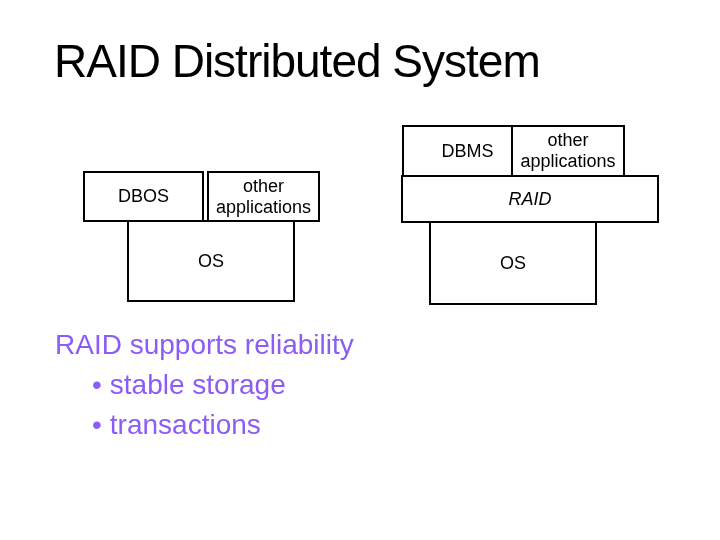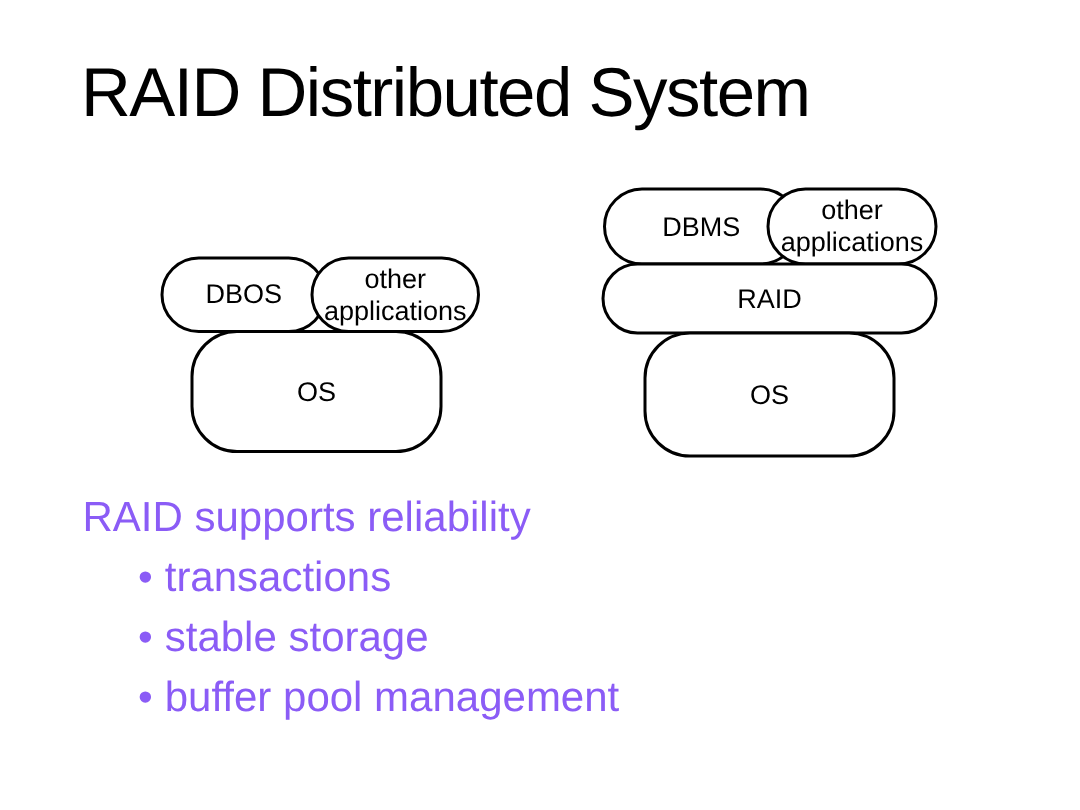--- a/index.html
+++ b/index.html
@@ -1,15 +1,15 @@
 <!DOCTYPE html>
 <html><head>
 <meta charset="utf-8">
 <style>
-  * { margin: 0; padding: 0; box-sizing: border-box; border-radius: 31px; }
+  * { margin: 0; padding: 0; box-sizing: border-box; }
   html, body { background: #ffffff; }
   body {
     width: 720px;
     height: 540px;
     position: relative;
     overflow: hidden;
     font-family: "Liberation Sans", "DejaVu Sans", sans-serif;
     color: #000000;
   }
   .slide {
@@ -36,27 +36,27 @@
     display: flex;
     align-items: center;
     justify-content: center;
     text-align: center;
     font-size: 18px;
     line-height: 21px;
     color: #000000;
     padding: 0 2px;
   }
   
-  .box-dbos           { left:  107px; top: 171px; width: 111px; height: 51px; }
+  .box-dbos           { left:  83px; top: 171px; width: 121px; height: 51px; }
   .box-other-left     { left: 207px; top: 171px; width: 113px; height: 51px; }
   .box-os-left        { left: 127px; top: 220px; width: 168px; height: 82px; }
   
   .box-dbms           { left: 402px; top: 125px; width: 131px; height: 52px; }
   .box-other-right    { left: 511px; top: 125px; width: 114px; height: 52px; }
-  .box-raid           { left: 401px; top: 175px; width: 224px; height: 48px; }
+  .box-raid           { left: 401px; top: 175px; width: 258px; height: 48px; font-style: italic; }
   .box-os-right       { left: 429px; top: 221px; width: 168px; height: 84px; }
 
   .body-text {
     position: absolute;
     left: 55px;
     top: 325px;
     font-size: 28px;
     line-height: 40px;
     color: #8b5cf6;
   }
@@ -93,23 +93,20 @@
   <div class="dbox box-raid">
     <span>RAID</span>
   </div>
   <div class="dbox box-os-right">
     <span>OS</span>
   </div>
 
   <div class="body-text">
     <div class="body-heading">RAID supports reliability</div>
     <div class="bullet-line">
-      <span class="bullet-marker">•</span><span>transactions</span>
-    </div>
-    <div class="bullet-line">
       <span class="bullet-marker">•</span><span>stable storage</span>
     </div>
     <div class="bullet-line">
-      <span class="bullet-marker">•</span><span>buffer pool management</span>
+      <span class="bullet-marker">•</span><span>transactions</span>
     </div>
   </div>
 
 </div>
 
 </body></html>

